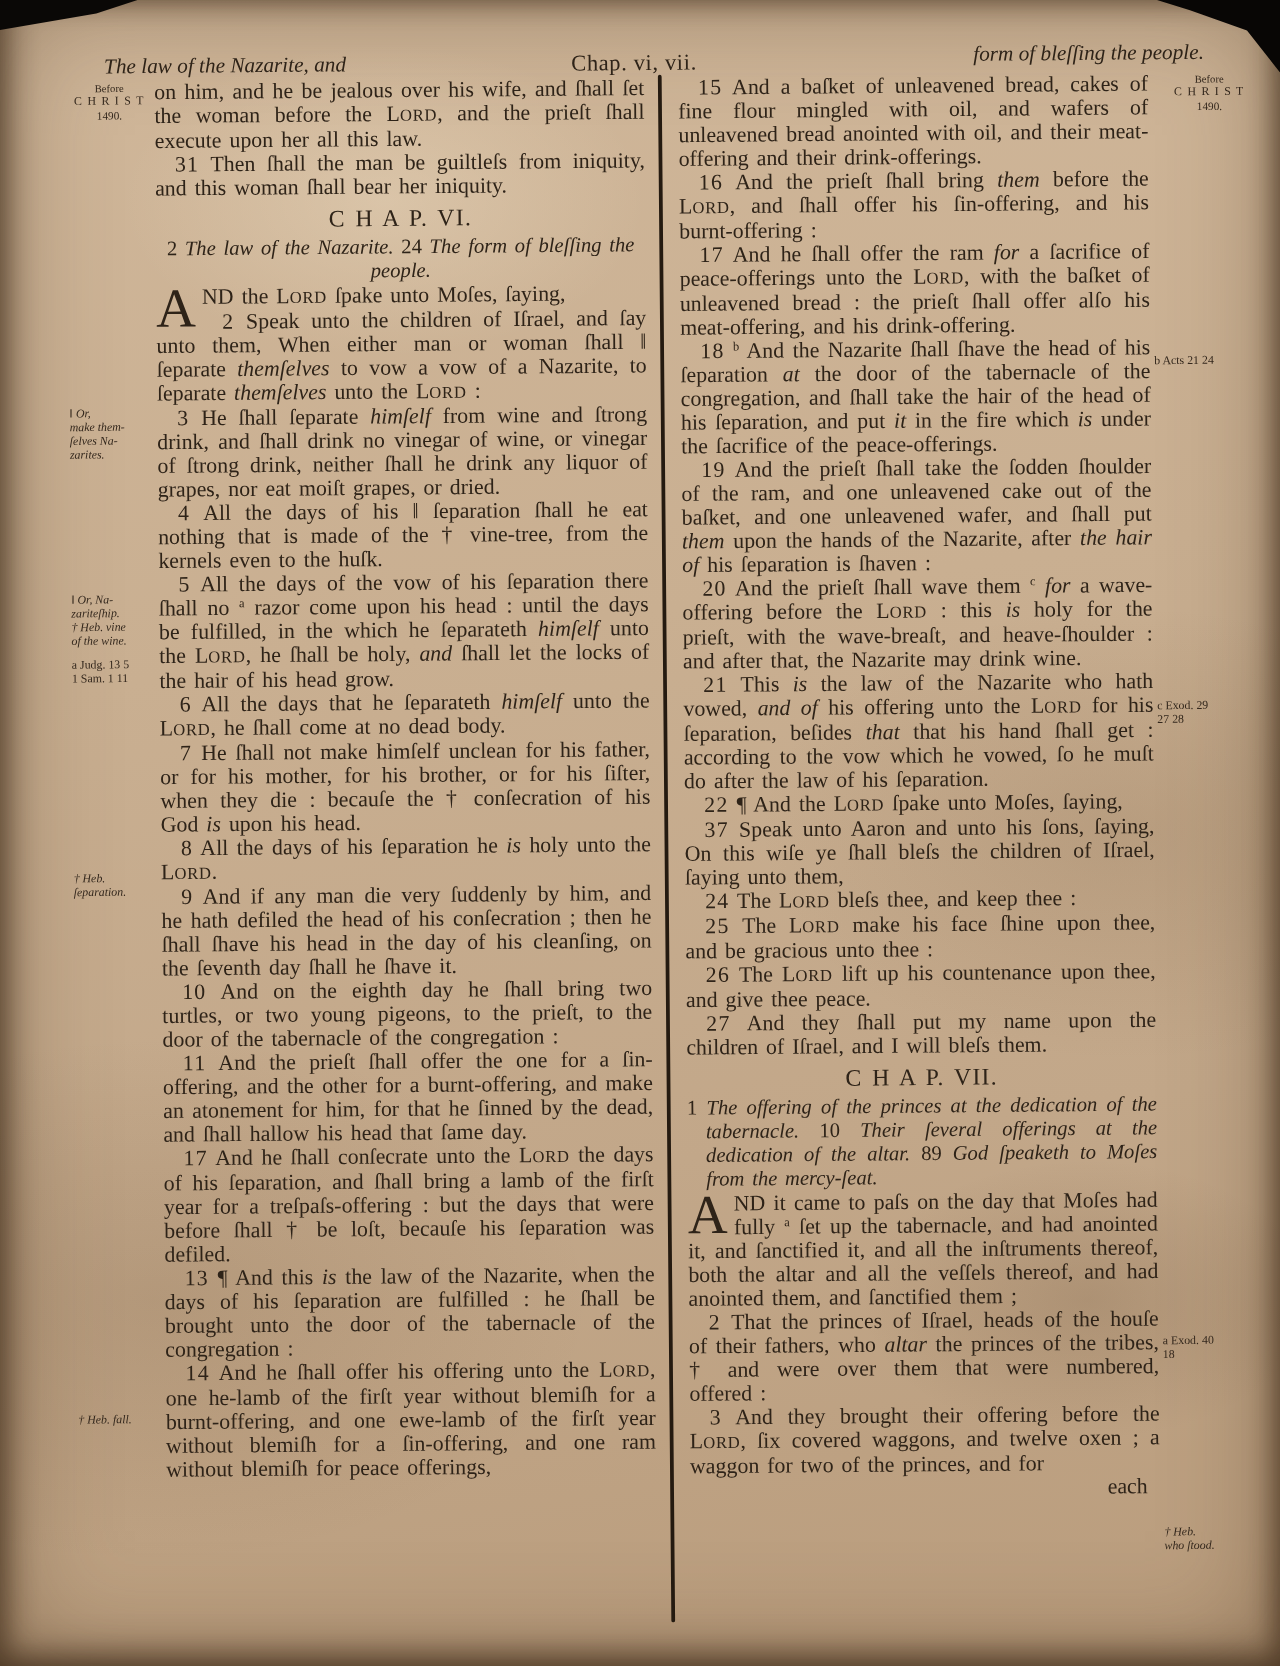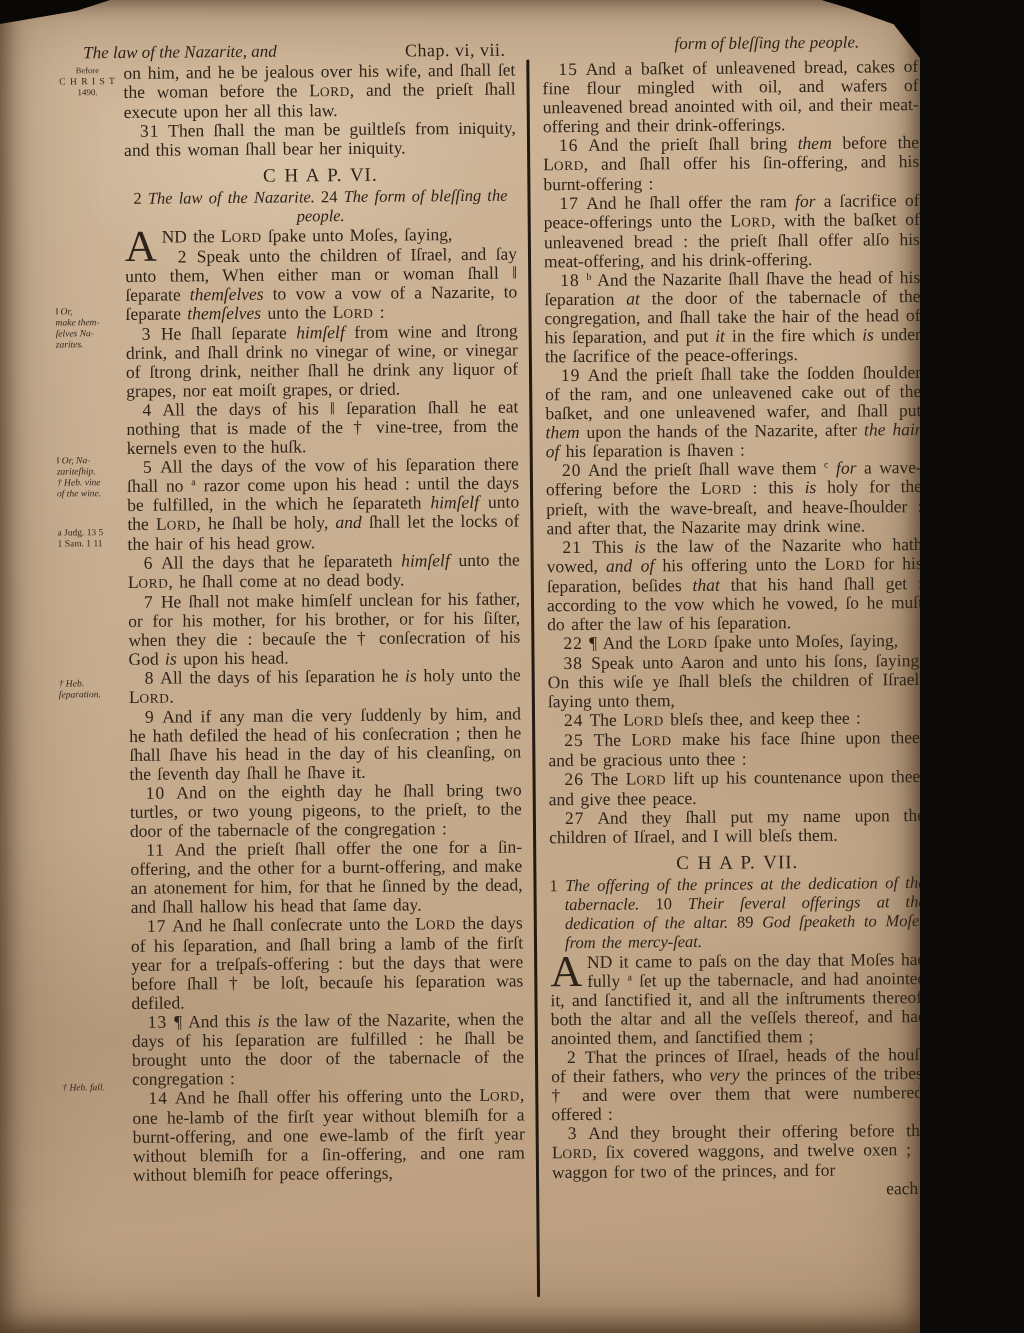--- a/index.html
+++ b/index.html
@@ -1,16 +1,16 @@
 <!DOCTYPE html>
 <html><head>
 <meta charset="utf-8">
 <style>
   html,body{margin:0;padding:0;background:#0c0a08;}
-  #scan{position:relative;width:920px;height:1333px;overflow:hidden;
+  #scan{position:relative;width:1024px;height:1333px;overflow:hidden;
         font-family:"Liberation Serif","DejaVu Serif",serif;color:#2e2318;}
   
   #paper{position:absolute;inset:0;
     background:
       radial-gradient(ellipse 420px 260px at 88% 50%, rgba(110,80,50,.16), transparent 70%),
       radial-gradient(ellipse 500px 300px at 12% 78%, rgba(100,72,44,.15), transparent 70%),
       radial-gradient(ellipse 300px 180px at 30% 12%, rgba(255,244,220,.25), transparent 70%),
       radial-gradient(ellipse 260px 160px at 85% 78%, rgba(90,64,40,.18), transparent 70%),
       linear-gradient(172deg,#d0b79a 0%,#c9af91 38%,#c2a789 68%,#b99c7c 100%);
     box-shadow: inset 0 0 90px rgba(70,48,26,.45), inset 0 -10px 26px rgba(46,30,16,.5),
@@ -41,21 +41,21 @@
   .dc{float:left;font-size:44px;line-height:34px;padding:2px 5px 0 0;}
   .chap-head{margin:7px 0 3px 0;text-align:center;font-size:19px;text-indent:0;letter-spacing:1px;}
   .argument{margin:0 0 1px 0;font-style:italic;text-align:center;text-indent:0;font-size:16.5px;}
   .argument .vn{font-style:normal;}
   .argument.hang{text-align:justify;padding-left:15px;text-indent:-15px;}
   .catchword{margin:0;text-align:right;padding-right:10px;text-indent:0;}
 
   .mnote{position:absolute;font-size:9.5px;line-height:11px;color:#33271c;}
   .mnote.left{left:58px;width:68px;}
   .mnote.right{left:926px;width:92px;}
-  .mnote.italic{font-style:italic;}
+  .mnote.italic{font-style:italic;margin-top:20px;}
   .mnote .bc-0{display:block;text-align:center;font-size:8.5px;}
   .mnote .bc-1{display:block;text-align:center;font-size:9.5px;letter-spacing:1px;}
   .mnote .bc-2{display:block;text-align:center;font-size:9px;}
 </style>
 </head>
 <body>
 
 <div id="scan">
   <div id="paper"></div>
   <div class="corner-tl"></div>
@@ -87,43 +87,43 @@
       </div>
     <div id="col-right" class="col">
         <p class="verse"><span class="vnum">15</span> And a baſket of unleavened bread, cakes of fine flour mingled with oil, and wafers of unleavened bread anointed with oil, and their meat-offering and their drink-offerings.</p>
         <p class="verse"><span class="vnum">16</span> And the prieſt ſhall bring <i>them</i> before the <span class="lord">L<span class="sc">ORD</span></span>, and ſhall offer his ſin-offering, and his burnt-offering&nbsp;:</p>
         <p class="verse"><span class="vnum">17</span> And he ſhall offer the ram <i>for</i> a ſacrifice of peace-offerings unto the <span class="lord">L<span class="sc">ORD</span></span>, with the baſket of unleavened bread&nbsp;: the prieſt ſhall offer alſo his meat-offering, and his drink-offering.</p>
         <p class="verse"><span class="vnum">18</span> <sup class="ref">b</sup> And the Nazarite ſhall ſhave the head of his ſeparation <i>at</i> the door of the tabernacle of the congregation, and ſhall take the hair of the head of his ſeparation, and put <i>it</i> in the fire which <i>is</i> under the ſacrifice of the peace-offerings.</p>
         <p class="verse"><span class="vnum">19</span> And the prieſt ſhall take the ſodden ſhoulder of the ram, and one unleavened cake out of the baſket, and one unleavened wafer, and ſhall put <i>them</i> upon the hands of the Nazarite, after <i>the hair of</i> his ſeparation is ſhaven&nbsp;:</p>
         <p class="verse"><span class="vnum">20</span> And the prieſt ſhall wave them <sup class="ref">c</sup> <i>for</i> a wave-offering before the <span class="lord">L<span class="sc">ORD</span></span>&nbsp;: this <i>is</i> holy for the prieſt, with the wave-breaſt, and heave-ſhoulder&nbsp;: and after that, the Nazarite may drink wine.</p>
         <p class="verse"><span class="vnum">21</span> This <i>is</i> the law of the Nazarite who hath vowed, <i>and of</i> his offering unto the <span class="lord">L<span class="sc">ORD</span></span> for his ſeparation, beſides <i>that</i> that his hand ſhall get&nbsp;: according to the vow which he vowed, ſo he muſt do after the law of his ſeparation.</p>
         <p class="verse"><span class="vnum">22</span> ¶ And the <span class="lord">L<span class="sc">ORD</span></span> ſpake unto Moſes, ſaying,</p>
-        <p class="verse"><span class="vnum">38</span> Speak unto Aaron and unto his ſons, ſaying, On this wiſe ye ſhall bleſs the children of Iſrael, ſaying unto them,</p>
+        <p class="verse"><span class="vnum">37</span> Speak unto Aaron and unto his ſons, ſaying, On this wiſe ye ſhall bleſs the children of Iſrael, ſaying unto them,</p>
         <p class="verse"><span class="vnum">24</span> The <span class="lord">L<span class="sc">ORD</span></span> bleſs thee, and keep thee&nbsp;:</p>
         <p class="verse"><span class="vnum">25</span> The <span class="lord">L<span class="sc">ORD</span></span> make his face ſhine upon thee, and be gracious unto thee&nbsp;:</p>
         <p class="verse"><span class="vnum">26</span> The <span class="lord">L<span class="sc">ORD</span></span> lift up his countenance upon thee, and give thee peace.</p>
         <p class="verse"><span class="vnum">27</span> And they ſhall put my name upon the children of Iſrael, and I will bleſs them.</p>
         <p class="chap-head">C H A P.  VII.</p>
         <p class="argument hang"><span class="vn">1</span> <i>The offering of the princes at the dedication of the tabernacle.</i> <span class="vn">10</span> <i>Their ſeveral offerings at the dedication of the altar.</i> <span class="vn">89</span> <i>God ſpeaketh to Moſes from the mercy-ſeat.</i></p>
         <p class="verse cont"><span class="dc">A</span>ND it came to paſs on the day that Moſes had fully <sup class="ref">a</sup> ſet up the tabernacle, and had anointed it, and ſanctified it, and all the inſtruments thereof, both the altar and all the veſſels thereof, and had anointed them, and ſanctified them&nbsp;;</p>
-        <p class="verse"><span class="vnum">2</span> That the princes of Iſrael, heads of the houſe of their fathers, who <i>very</i> the princes of the tribes, † and were over them that were numbered, offered&nbsp;:</p>
+        <p class="verse"><span class="vnum">2</span> That the princes of Iſrael, heads of the houſe of their fathers, who <i>altar</i> the princes of the tribes, † and were over them that were numbered, offered&nbsp;:</p>
         <p class="verse"><span class="vnum">3</span> And they brought their offering before the <span class="lord">L<span class="sc">ORD</span></span>, ſix covered waggons, and twelve oxen&nbsp;; a waggon for two of the princes, and for</p>
         <p class="catchword">each</p>
       </div>
     <div id="margin-notes">
         <div class="mnote left " style="top: 62px;">
           <span class="bc-0">Before</span>
           <span class="bc-1">C H R I S T</span>
           <span class="bc-2">1490.</span>
         </div>
         <div class="mnote left italic" style="top: 303px;">‖ Or,<br>make them-<br>ſelves Na-<br>zarites.</div>
         <div class="mnote left italic" style="top: 452px;">‖ Or, Na-<br>zariteſhip.<br>† Heb. vine<br>of the wine.</div>
         <div class="mnote left " style="top: 524px;">a Judg. 13 5<br>1 Sam. 1 11</div>
         <div class="mnote left italic" style="top: 675px;">† Heb.<br>ſeparation.</div>
-        <div class="mnote left italic" style="top: 1079px;">† Heb. fall.</div>
+        <div class="mnote left italic" style="top: 1108px;">† Heb. fall.</div>
         <div class="mnote right " style="top: 62px;">
           <span class="bc-0">Before</span>
           <span class="bc-1">C H R I S T</span>
           <span class="bc-2">1490.</span>
         </div>
         <div class="mnote right " style="top: 288px;">b Acts 21 24</div>
         <div class="mnote right " style="top: 524px; margin-top: 40px;">c Exod. 29<br>27 28</div>
         <div class="mnote right " style="top: 1072px;">a Exod. 40<br>18</div>
         <div class="mnote right italic" style="top: 1205px;">† Heb.<br>who ſtood.</div>
       </div>

